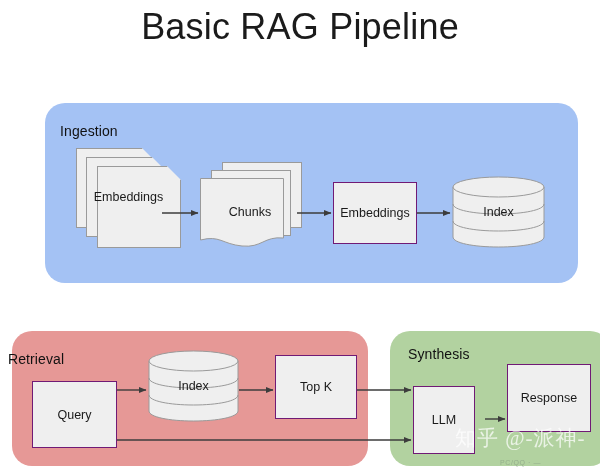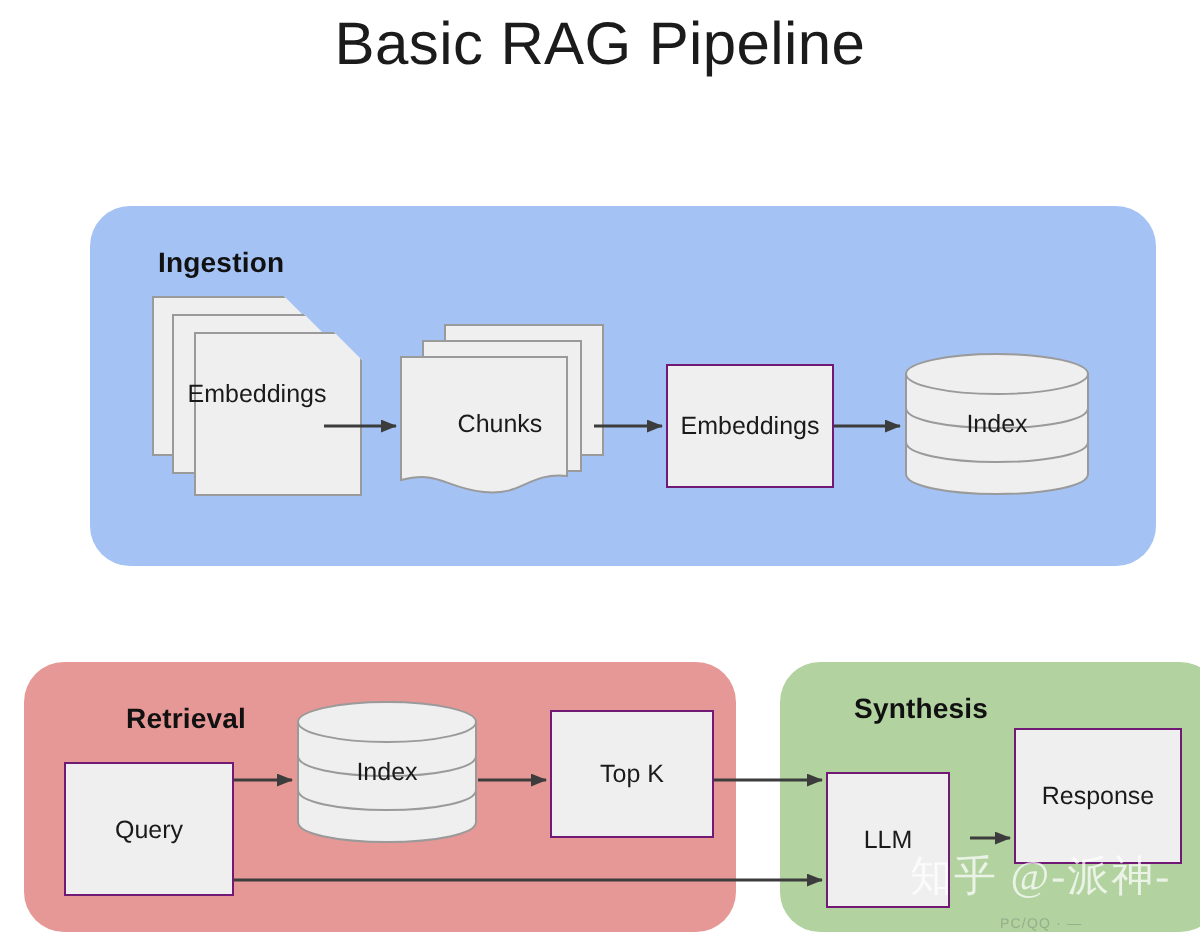--- a/index.html
+++ b/index.html
@@ -9,38 +9,37 @@
     font-family:"Liberation Sans","DejaVu Sans",sans-serif;
     overflow:hidden;
     position:relative;
   }
   #canvas{position:absolute;left:0;top:0;width:600px;height:475px;}
 
   
   .title{
     position:absolute;left:0;top:6px;width:600px;
     text-align:center;
-    font-size:30px;
+    font-size:36px;
     font-weight:400;
     letter-spacing:.2px;
     color:#1b1b1b;
   }
 
   
   .panel{position:absolute;border-radius:20px;}
   .panel-label{
     position:absolute;
-    font-size:14px;font-weight:bold;color:#111111;
+    font-size:14px;font-weight:normal;color:#111111;
     letter-spacing:.1px;
-    margin-left:19px;
   }
   #panel-ingestion{left:45px;top:103px;width:533px;height:180px;background:#a4c2f4;}
   #label-ingestion{left:60px;top:123px;}
   #panel-retrieval{left:12px;top:331px;width:356px;height:135px;background:#e69896;}
-  #label-retrieval{left:44px;top:351px;text-align:right;}
+  #label-retrieval{left:8px;top:351px;text-align:right;}
   #panel-synthesis{left:390px;top:331px;width:220px;height:135px;background:#b2d2a0;}
   #label-synthesis{left:408px;top:346px;}
 
   
   .node{
     position:absolute;
     background:#efefef;
     border:1px solid #701a75;
     box-sizing:border-box;
     display:flex;align-items:center;justify-content:center;

